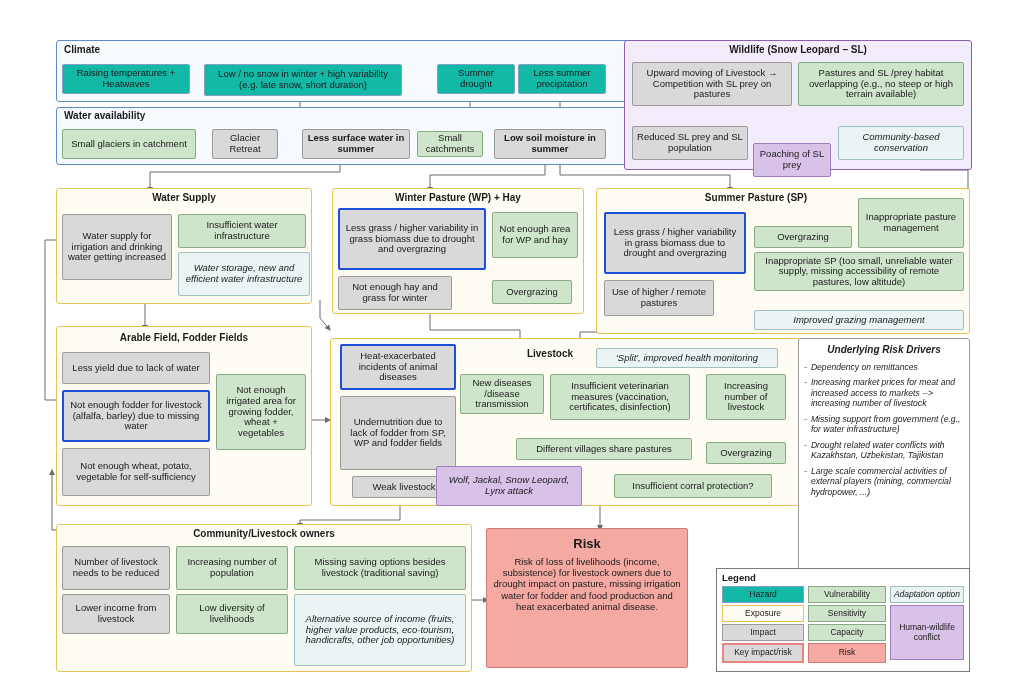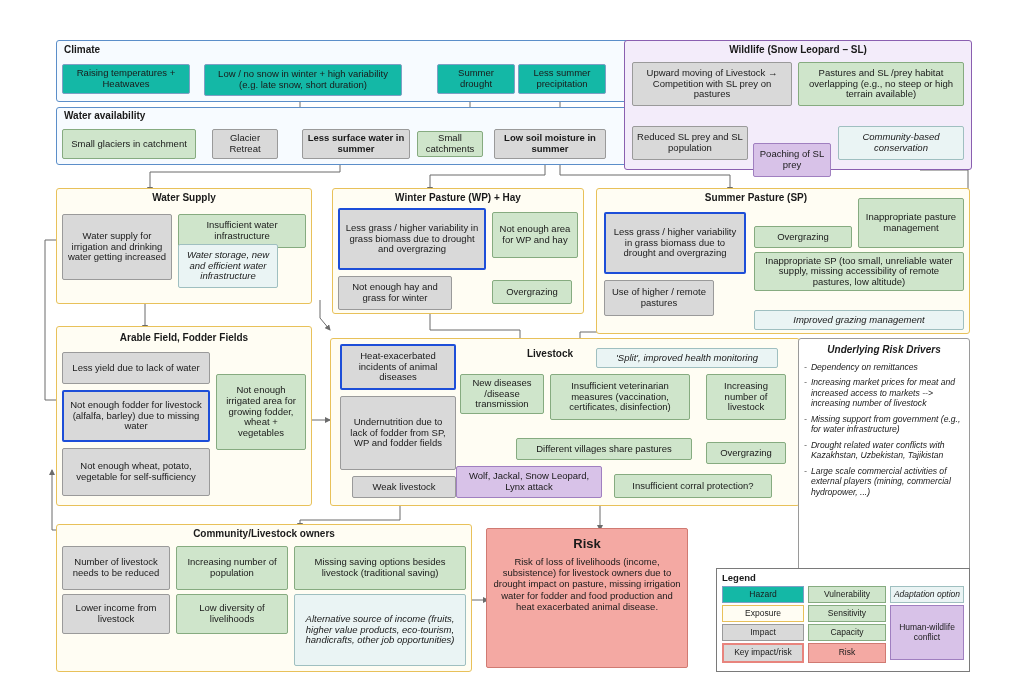--- a/index.html
+++ b/index.html
@@ -162,21 +162,21 @@
   <div class="box sensitivity" style="left:798px;top:62px;width:166px;height:44px;">Pastures and SL /prey habitat overlapping (e.g., no steep or high terrain available)</div>
   <div class="box exposure" style="left:632px;top:126px;width:116px;height:34px;">Reduced SL prey and SL population</div>
   <div class="box hwc" style="left:753px;top:126px;width:78px;height:34px;margin-top:17px;">Poaching of SL prey</div>
   <div class="box adaptation" style="left:838px;top:126px;width:126px;height:34px;">Community-based conservation</div>
 
   <div class="group g-yellow" style="left:56px;top:188px;width:256px;height:116px;"></div>
   <div class="group-title" style="left:56px;top:192px;width:256px;">Water Supply</div>
 
   <div class="box exposure" style="left:62px;top:214px;width:110px;height:66px;">Water supply for irrigation and drinking water getting increased</div>
   <div class="box sensitivity" style="left:178px;top:214px;width:128px;height:34px;">Insufficient water infrastructure</div>
-  <div class="box adaptation" style="left:178px;top:244px;width:100px;height:44px;">Water storage, new and efficient water infrastructure</div>
+  <div class="box adaptation" style="left:178px;top:252px;width:132px;height:44px;">Water storage, new and efficient water infrastructure</div>
 
   <div class="group g-yellow" style="left:332px;top:188px;width:252px;height:126px;"></div>
   <div class="group-title" style="left:332px;top:192px;width:252px;">Winter Pasture (WP) + Hay</div>
 
   <div class="box keyrisk" style="left:338px;top:208px;width:148px;height:62px;">Less grass / higher variability in grass biomass due to drought and overgrazing</div>
   <div class="box sensitivity" style="left:492px;top:212px;width:86px;height:46px;">Not enough area for WP and hay</div>
   <div class="box exposure" style="left:338px;top:276px;width:114px;height:34px;">Not enough hay and grass for winter</div>
   <div class="box sensitivity" style="left:492px;top:280px;width:80px;height:24px;">Overgrazing</div>
 
   <div class="group g-yellow" style="left:596px;top:188px;width:374px;height:146px;"></div>
@@ -202,21 +202,21 @@
 
   <div class="box keyrisk" style="left:340px;top:344px;width:116px;height:46px;">Heat-exacerbated incidents of animal diseases</div>
   <div class="box adaptation" style="left:596px;top:348px;width:182px;height:20px;">'Split', improved health monitoring</div>
   <div class="box sensitivity" style="left:460px;top:374px;width:84px;height:40px;">New diseases /disease transmission</div>
   <div class="box sensitivity" style="left:550px;top:374px;width:140px;height:46px;">Insufficient veterinarian measures (vaccination, certificates, disinfection)</div>
   <div class="box sensitivity" style="left:706px;top:374px;width:80px;height:46px;">Increasing number of livestock</div>
   <div class="box exposure" style="left:340px;top:396px;width:116px;height:74px;">Undernutrition due to lack of fodder from SP, WP and fodder fields</div>
   <div class="box sensitivity" style="left:516px;top:438px;width:176px;height:22px;">Different villages share pastures</div>
   <div class="box sensitivity" style="left:706px;top:442px;width:80px;height:22px;">Overgrazing</div>
   <div class="box exposure" style="left:352px;top:476px;width:104px;height:22px;">Weak livestock</div>
-  <div class="box hwc" style="left:456px;top:466px;width:146px;height:32px;">Wolf, Jackal, Snow Leopard, Lynx attack</div>
+  <div class="box hwc" style="left:436px;top:466px;width:146px;height:40px;font-style:italic;">Wolf, Jackal, Snow Leopard, Lynx attack</div>
   <div class="box sensitivity" style="left:614px;top:474px;width:158px;height:24px;">Insufficient corral protection?</div>
 
   <div class="group g-yellow" style="left:56px;top:524px;width:416px;height:148px;"></div>
   <div class="group-title" style="left:56px;top:528px;width:416px;">Community/Livestock owners</div>
 
   <div class="box exposure" style="left:62px;top:546px;width:108px;height:44px;">Number of livestock needs to be reduced</div>
   <div class="box sensitivity" style="left:176px;top:546px;width:112px;height:44px;">Increasing number of population</div>
   <div class="box sensitivity" style="left:294px;top:546px;width:172px;height:44px;">Missing saving options besides livestock (traditional saving)</div>
   <div class="box exposure" style="left:62px;top:594px;width:108px;height:40px;">Lower income from livestock</div>
   <div class="box sensitivity" style="left:176px;top:594px;width:112px;height:40px;">Low diversity of livelihoods</div>

